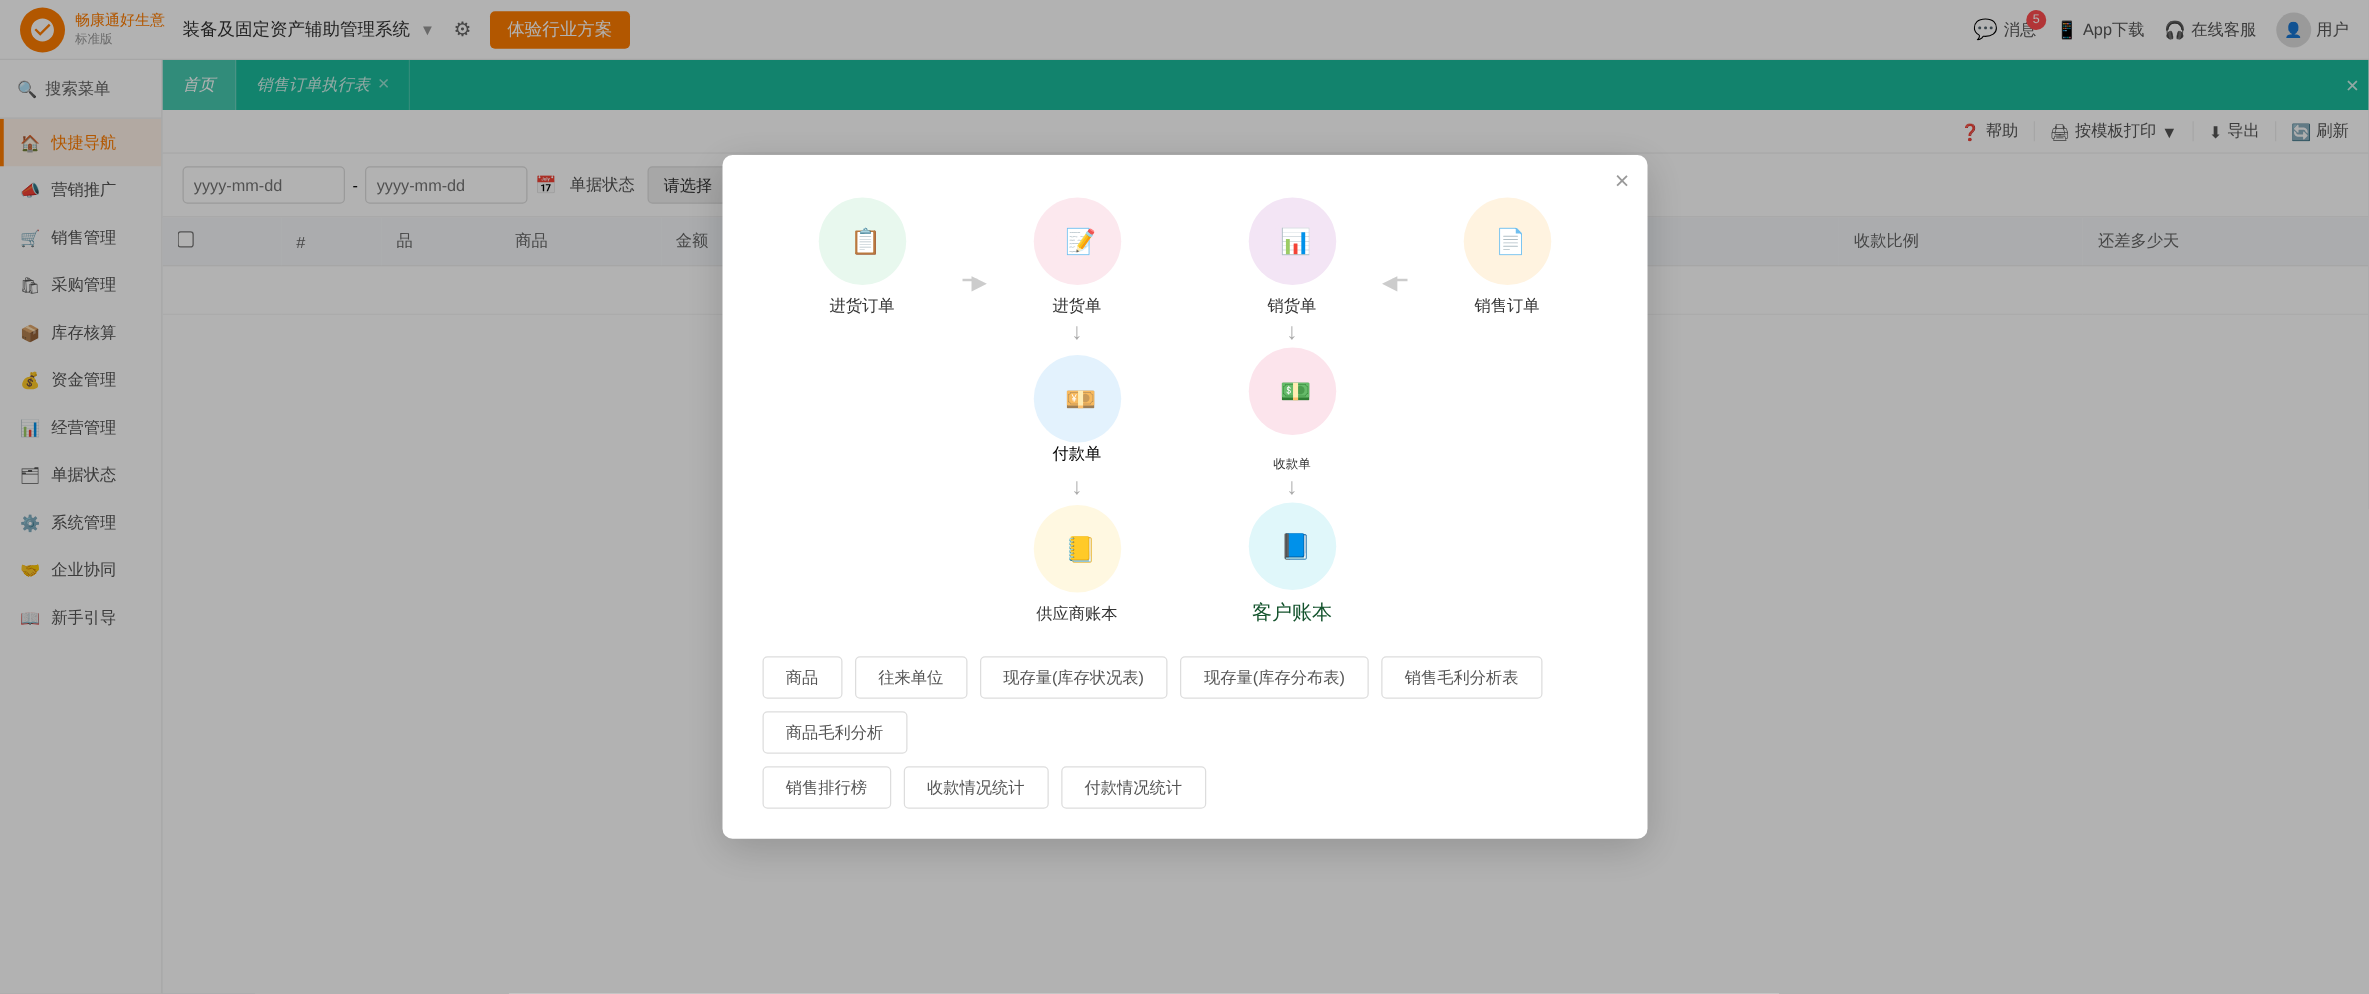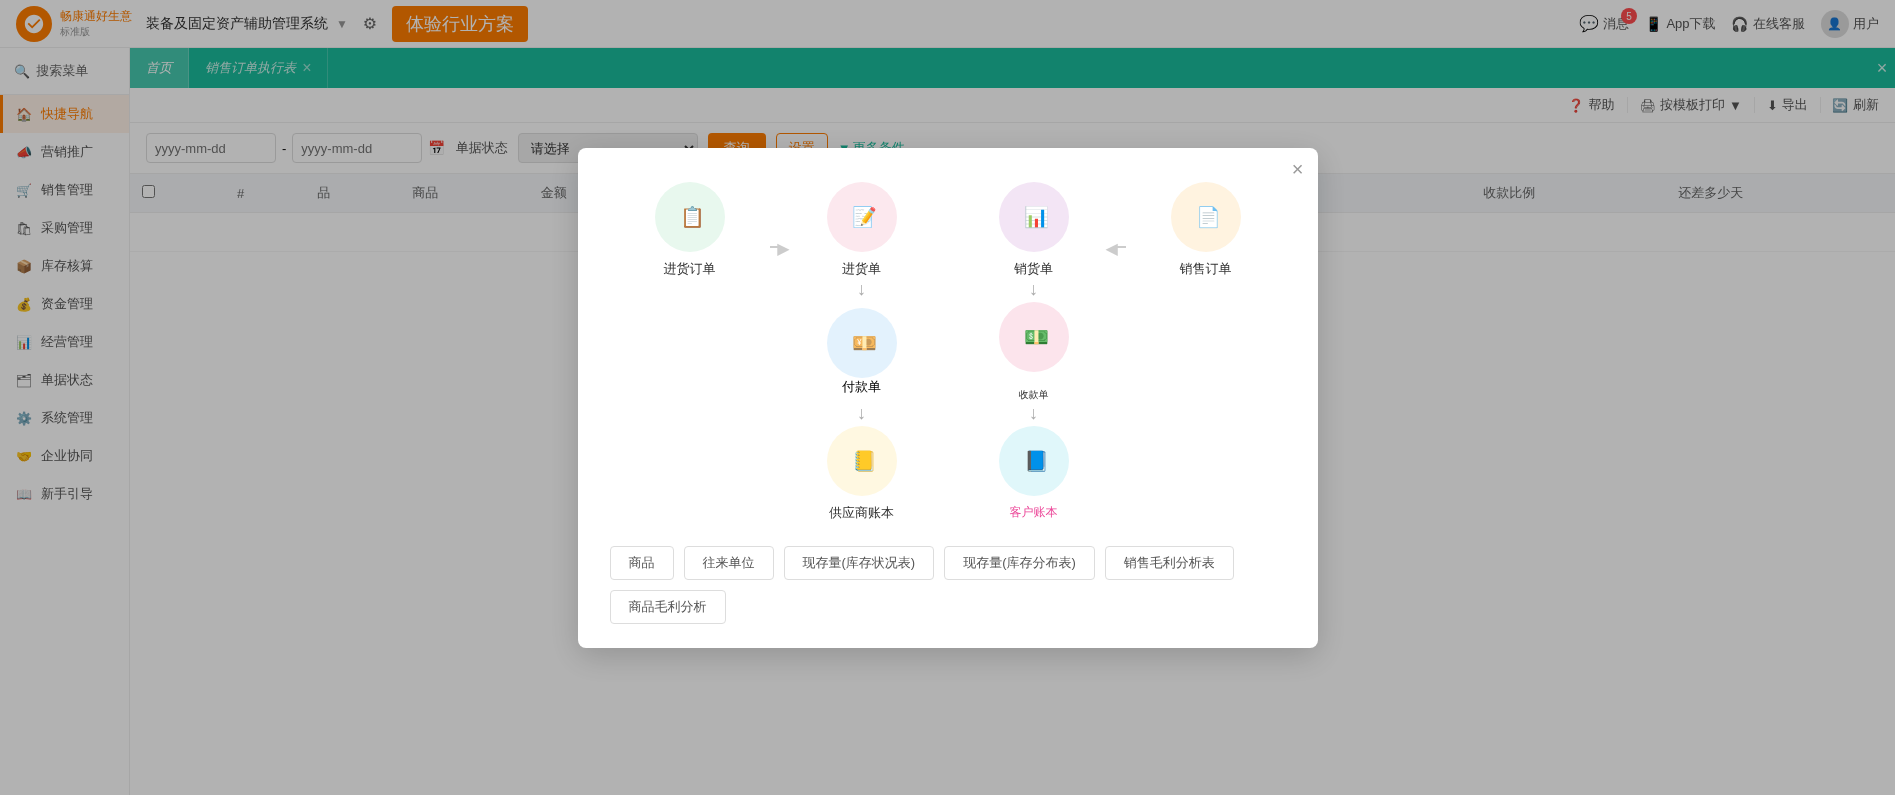--- a/index.html
+++ b/index.html
@@ -16,21 +16,21 @@
     .logo-area { display: flex; align-items: center; gap: 8px; width: 130px; flex-shrink: 0; }
     .logo-icon { width: 36px; height: 36px; background: #ff7d00; border-radius: 50%; display: flex; align-items: center; justify-content: center; }
     .logo-icon svg { width: 22px; height: 22px; }
     .logo-text { font-size: 11px; color: #333; line-height: 1.3; }
     .logo-text .main { font-weight: normal; font-size: 12px; color: #ff7d00; }
     .logo-text .sub { color: #999; font-size: 10px; }
 
     .system-title { display: flex; align-items: center; gap: 8px; flex: 1; }
     .dropdown-btn { border: none; background: none; cursor: pointer; color: #999; font-size: 12px; }
     .settings-btn { border: none; background: none; cursor: pointer; color: #666; font-size: 16px; width: 28px; height: 28px; }
-    .trial-btn { background: #ff7d00; color: #fff; border: none; border-radius: 4px; padding: 6px 14px; cursor: pointer; font-size: 18px; }
+    .trial-btn { background: #ff7d00; color: #fff; border: none; border-radius: 4px; padding: 6px 14px; cursor: pointer; font-size: 14px; }
 
     .top-right { display: flex; align-items: center; gap: 16px; margin-left: auto; }
     .top-right-item { display: flex; align-items: center; gap: 4px; cursor: pointer; color: #555; font-size: 13px; position: relative; }
     .badge { background: #ff4d4f; color: #fff; border-radius: 10px; font-size: 10px; padding: 0 5px; min-width: 16px; height: 16px; display: flex; align-items: center; justify-content: center; position: absolute; top: -6px; right: -8px; }
     .user-avatar { width: 28px; height: 28px; border-radius: 50%; background: #ddd; display: flex; align-items: center; justify-content: center; font-size: 12px; color: #666; }
 
     
     .sidebar-search { padding: 10px 8px; border-bottom: 1px solid #f0f0f0; }
     .sidebar-search-btn { display: flex; align-items: center; gap: 6px; color: #666; font-size: 13px; cursor: pointer; padding: 4px 6px; border-radius: 4px; background: none; border: none; width: 100%; }
     .sidebar-nav { flex: 1; overflow-y: auto; }
@@ -409,36 +409,41 @@
 
           <div style="flex:1;"></div>
 
           <div style="display:flex;flex-direction:column;align-items:center;width:160px;">
             <div style="width:70px;height:70px;border-radius:50%;background:#e0f7fa;display:flex;align-items:center;justify-content:center;font-size:30px;">
               <svg width="34" height="34" viewBox="0 0 34 34" fill="none">
                   <rect width="34" height="34" rx="17" fill="#e0f7fa"></rect>
                   <text x="7" y="24" font-size="20" fill="#00bcd4">📘</text>
                 </svg>
             </div>
-            <div style="margin-top:8px;font-size:12px;color:#ec4899;">客户账本</div>
+            <div style="margin-top:8px;font-size:16px;color:#14532d;">客户账本</div>
           </div>
 
           <div style="flex:1;"></div>
           <div style="width:160px;"></div>
         </div>
 
       </div>
 
       <div class="common-functions" style="margin-top:24px;">
         <div class="cf-buttons">
           <button class="cf-btn">商品</button>
           <button class="cf-btn">往来单位</button>
           <button class="cf-btn">现存量(库存状况表)</button>
           <button class="cf-btn">现存量(库存分布表)</button>
           <button class="cf-btn">销售毛利分析表</button>
           <button class="cf-btn">商品毛利分析</button>
         </div>
+        <div class="cf-buttons" style="margin-top:10px;">
+          <button class="cf-btn">销售排行榜</button>
+          <button class="cf-btn">收款情况统计</button>
+          <button class="cf-btn">付款情况统计</button>
+        </div>
       </div>
 
     </div>
 
   </div>
 </div>
 
 </body></html>

